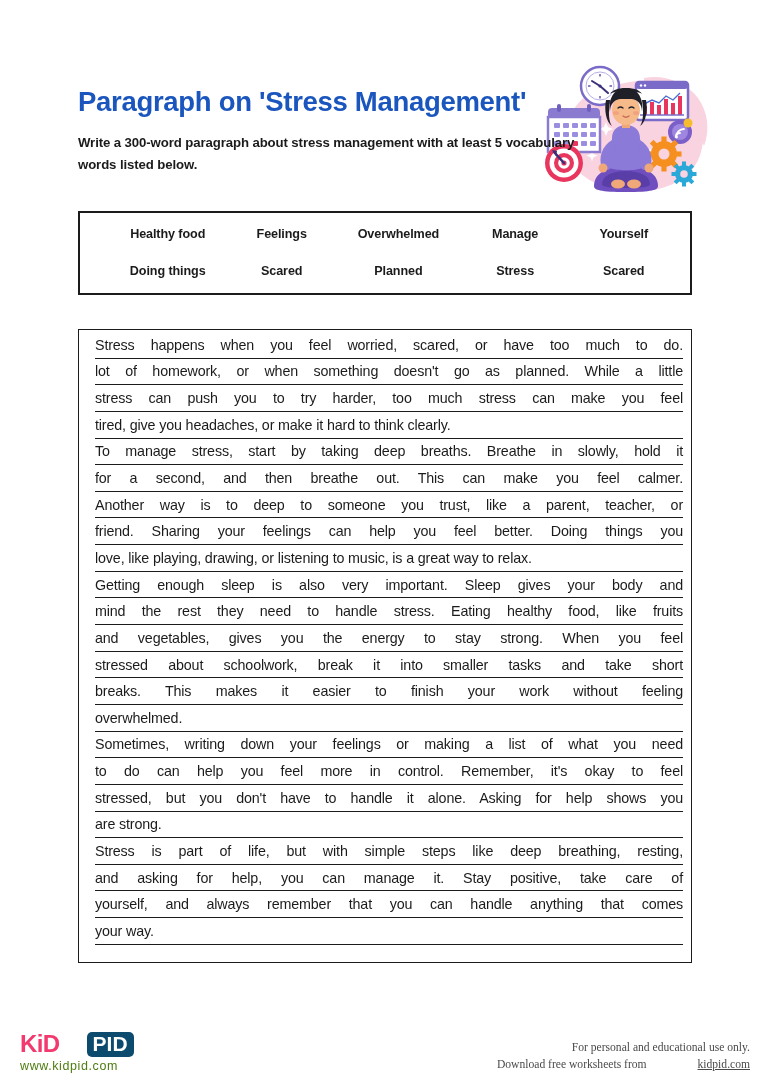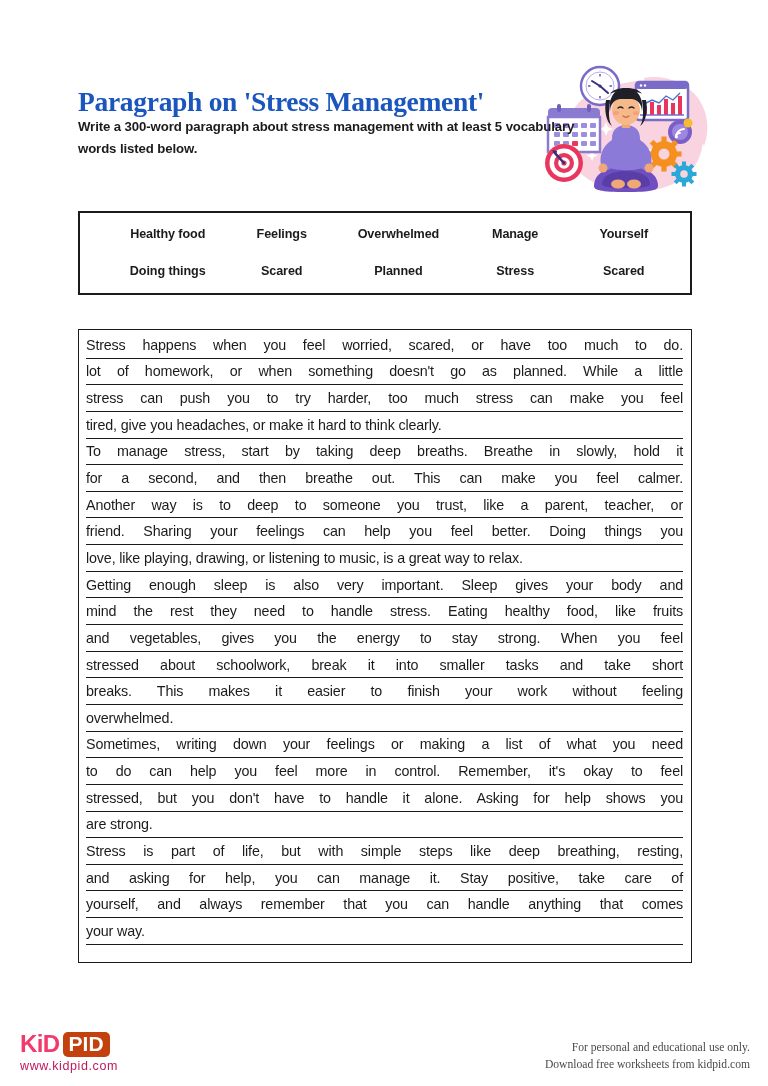--- a/index.html
+++ b/index.html
@@ -30,26 +30,25 @@
   }
   .page-title {
     position: absolute;
     left: 0;
     top: 26px;
     font-size: 27.5px;
     font-weight: bold;
     color: #1a56bd;
     letter-spacing: -0.3px;
     white-space: nowrap;
-    font-family: Liberation Serif, serif;
   }
   .page-subtitle {
     position: absolute;
     left: 0;
-    top: 56px;
+    top: 72px;
     width: 525px;
     font-size: 13.2px;
     font-weight: bold;
     color: #1b1b1b;
     line-height: 22px;
     letter-spacing: -0.1px;
   }
 
   
   .vocab-box {
@@ -78,21 +77,21 @@
   }
 
   
   .writing-box {
     position: absolute;
     left: 78px;
     top: 329px;
     width: 614px;
     height: 634px;
     border: 1.6px solid #1b1b1b;
-    padding: 2px 8px 0 7px;
+    padding: 2px 8px 0 16px;
   }
   .para { margin: 0; }
   .line {
     height: 26.65px;
     font-size: 14.3px;
     color: #1b1b1b;
     line-height: 24px;
     border-bottom: 1.3px solid #1b1b1b;
     display: flex;
     align-items: center;
@@ -111,59 +110,59 @@
     white-space: nowrap;
   }
 
   
   .footer-logo {
     position: absolute;
     left: 20px;
     top: 1031px;
     width: 145px;
   }
-  .logo-row { display: flex; align-items: center; height: 26px; }
+  .logo-row { display: flex; align-items: center; height: 26px; gap: 24px; }
   .logo-kid {
     font-size: 24px;
     font-weight: bold;
     color: #f23a6e;
     letter-spacing: -0.6px;
     line-height: 24px;
   }
   .logo-pid-box {
-    background: #c2410c;
+    background: #0c4a6e;
     border-radius: 5px;
     padding: 1px 6px 2px 6px;
     margin-left: 3px;
   }
   .logo-pid {
     font-size: 21px;
     font-weight: bold;
     color: #ffffff;
     letter-spacing: 0px;
     line-height: 22px;
   }
   .logo-url {
     margin-top: 2px;
     font-size: 12.5px;
-    color: #be185d;
+    color: #4d7c0f;
     letter-spacing: 0.6px;
   }
   .footer-note {
     position: absolute;
     right: 18px;
     top: 1040px;
     width: 330px;
     text-align: right;
     font-family: "Liberation Serif", serif;
     font-size: 11.6px;
     color: #4a4a4a;
     line-height: 16.5px;
   }
-  .footer-link { color: #4a4a4a; }
+  .footer-link { text-decoration: underline; color: #4a4a4a; margin-left: 48px; }
 </style>
 </head>
 <body>
 
 <div class="header">
 
   <div class="illustration">
     <svg viewBox="0 0 180 135" width="180" height="135">
 
       <path d="M44 46 C34 60 28 78 36 96 C44 116 66 128 94 131 C124 134 152 124 164 104 C176 84 172 56 158 40 C144 24 120 18 98 22 C76 26 56 30 44 46 Z" fill="#f9d3e0"></path>

